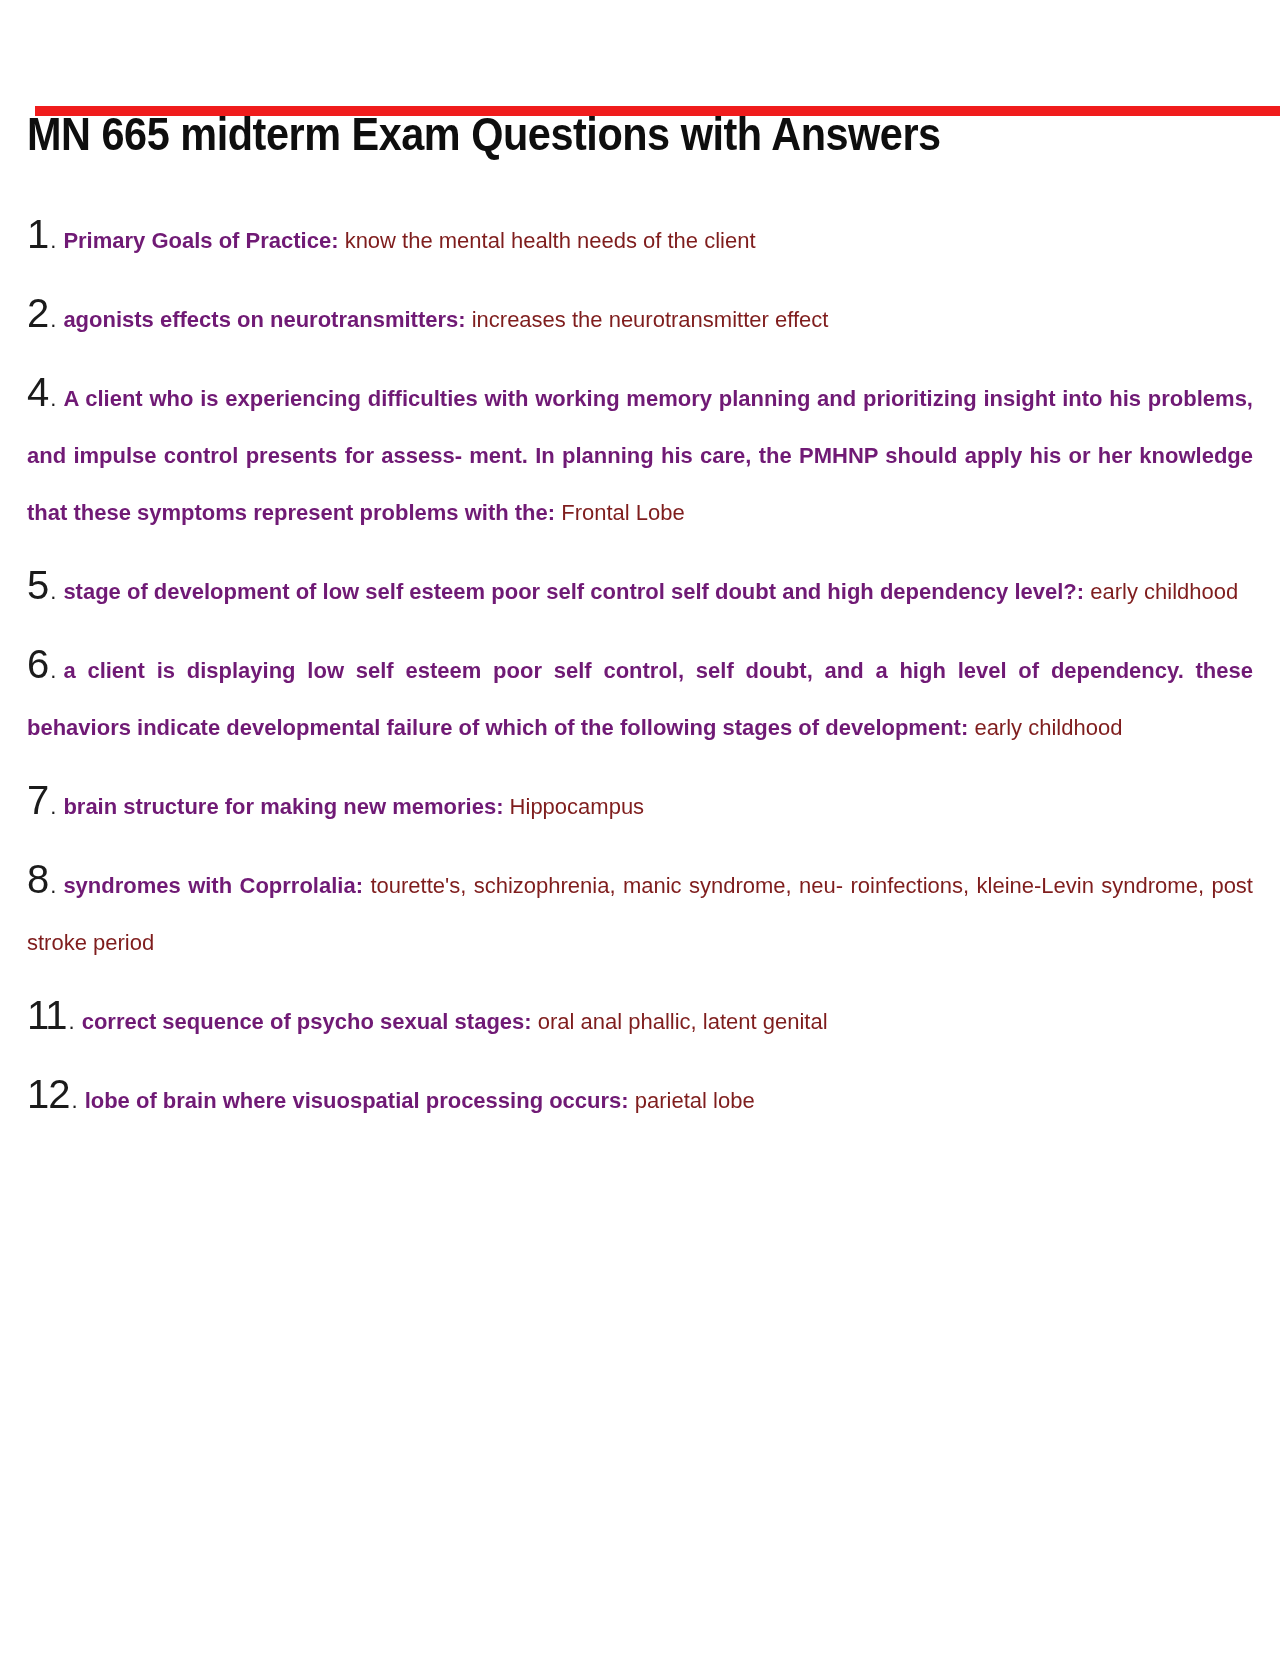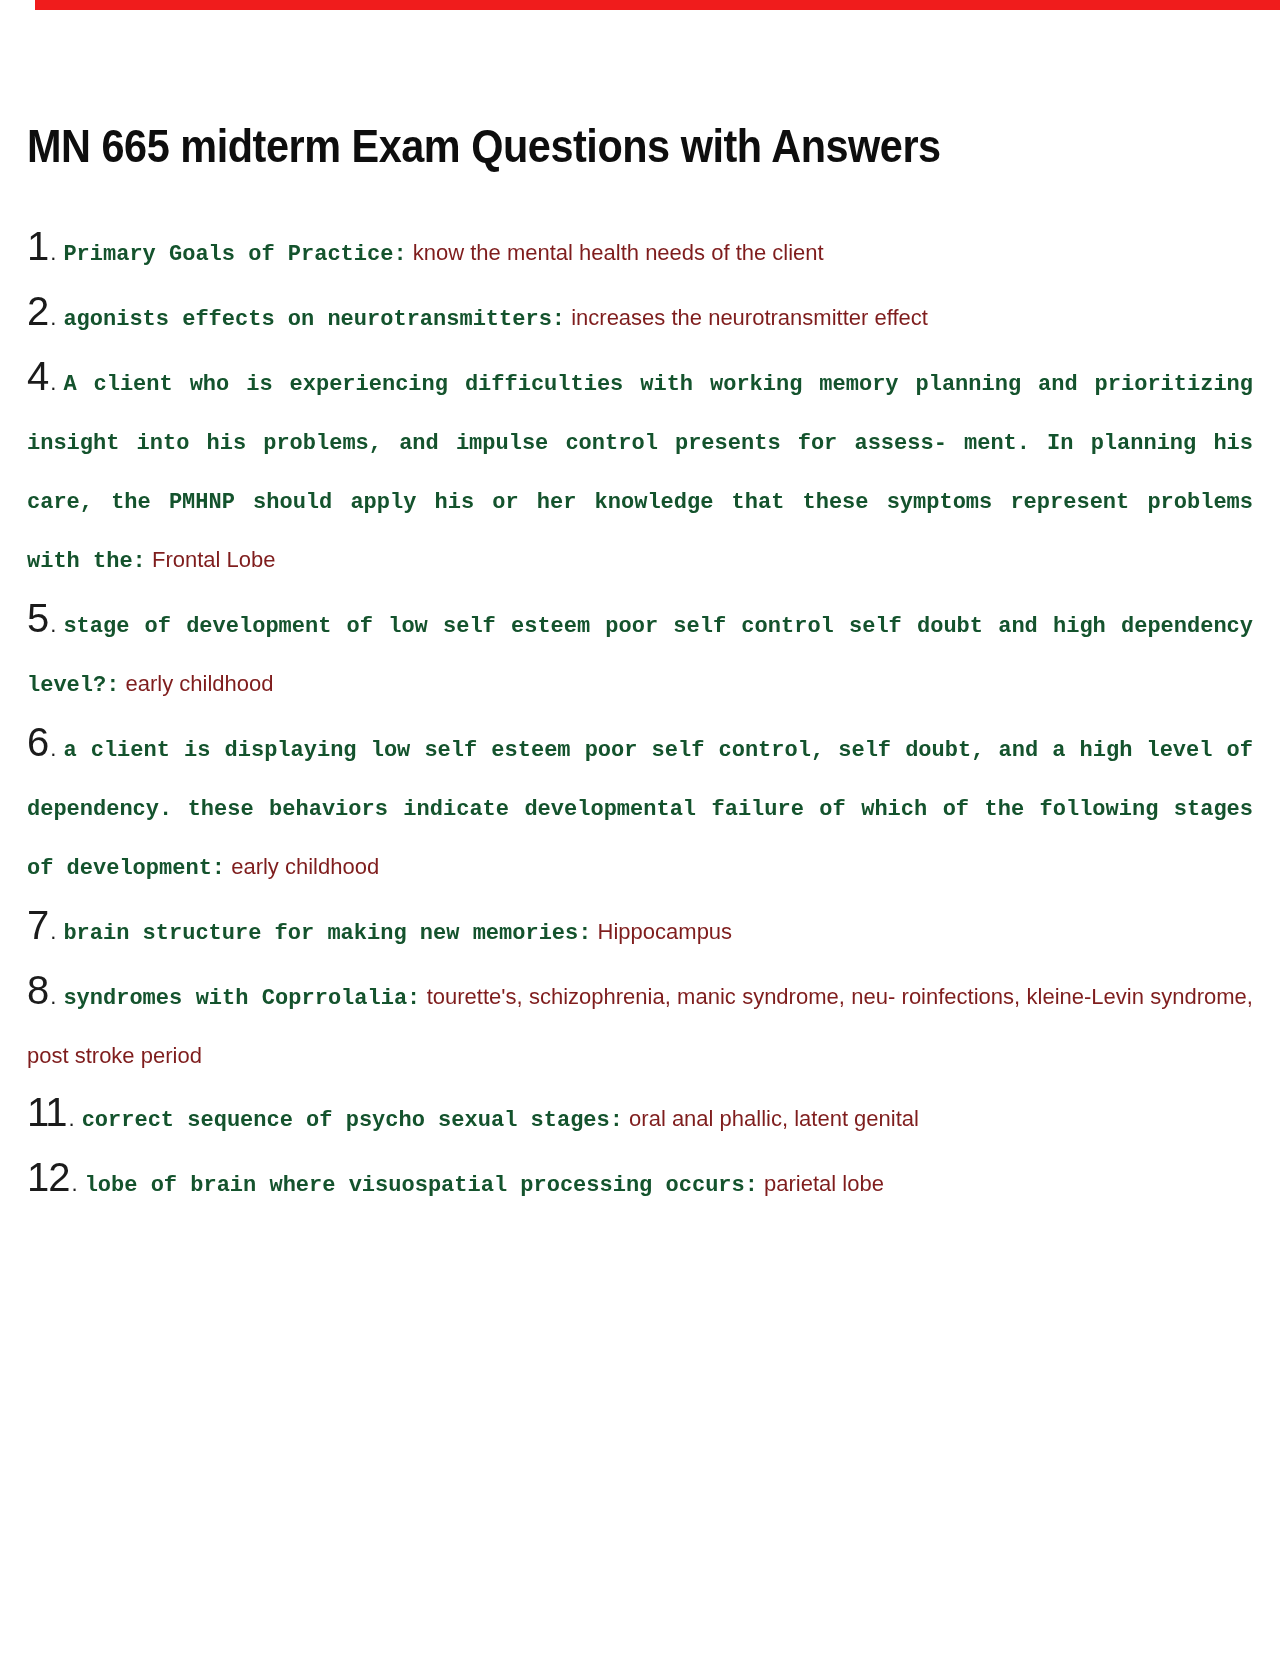--- a/index.html
+++ b/index.html
@@ -10,21 +10,21 @@
     overflow: hidden;
     position: relative;
   }
   .page { position: relative; width: 1280px; height: 1656px; background: #ffffff; }
 
   .edge-bar-top {
     position: absolute; top: 0; left: 35px; right: 0; height: 10px;
     background: #f01c1c;
   }
 
-  .content { padding: 12px 27px; }
+  .content { padding: 0 27px; }
 
   h1.doc-title {
     margin: 106px 0 44px 0;
     font-size: 46px;
     line-height: 56px;
     font-weight: 700;
     color: #0e0e0e;
     white-space: nowrap;
     transform: scaleX(0.90);
     transform-origin: 0 50%;
@@ -32,35 +32,35 @@
   }
 
   .qa-list { }
 
   .item {
     font-size: 22px;
     line-height: 57px;
     text-align: justify;
     color: #1b1b1b;
   }
-  .item + .item { }
+  .item + .item { margin-top: 16px; }
 
   .num {
     font-size: 40px;
     font-weight: 400;
     color: #1b1b1b;
     letter-spacing: -1px;
     margin-right: 2px;
   }
   .dot {
     font-size: 22px;
     font-weight: 400;
     margin-right: 7px;
   }
-  .q { font-weight: 700; color: #14532d; font-family: Liberation Mono, monospace; }
+  .q { font-weight: 700; color: #701a75; }
   .a { font-weight: 400; color: #7f1d1d; }
 </style>
 </head>
 <body>
 
 <div class="page">
 
   <div class="edge-bar-top" style="background: rgb(240, 28, 28);"></div>
 
   <div class="content">

